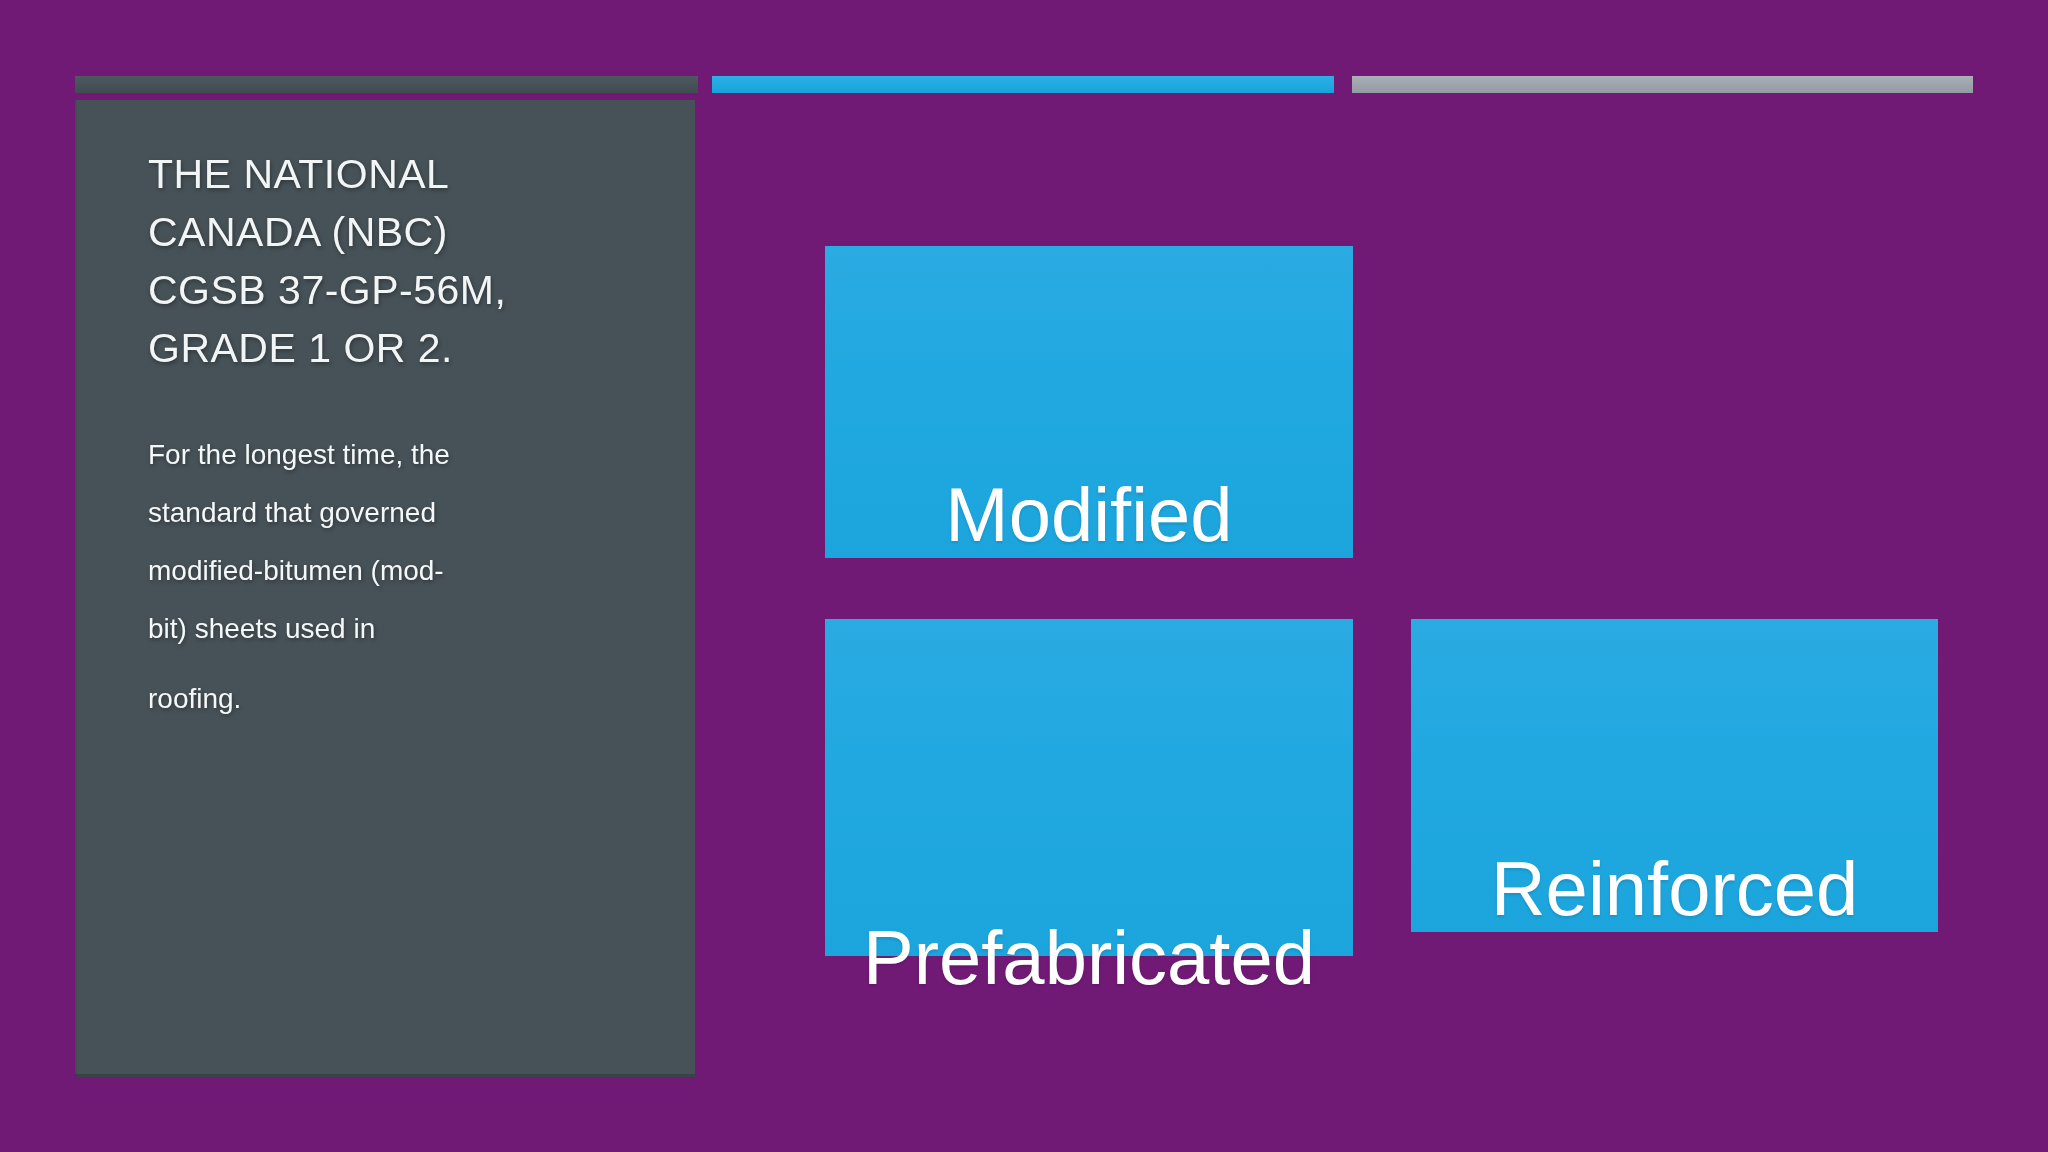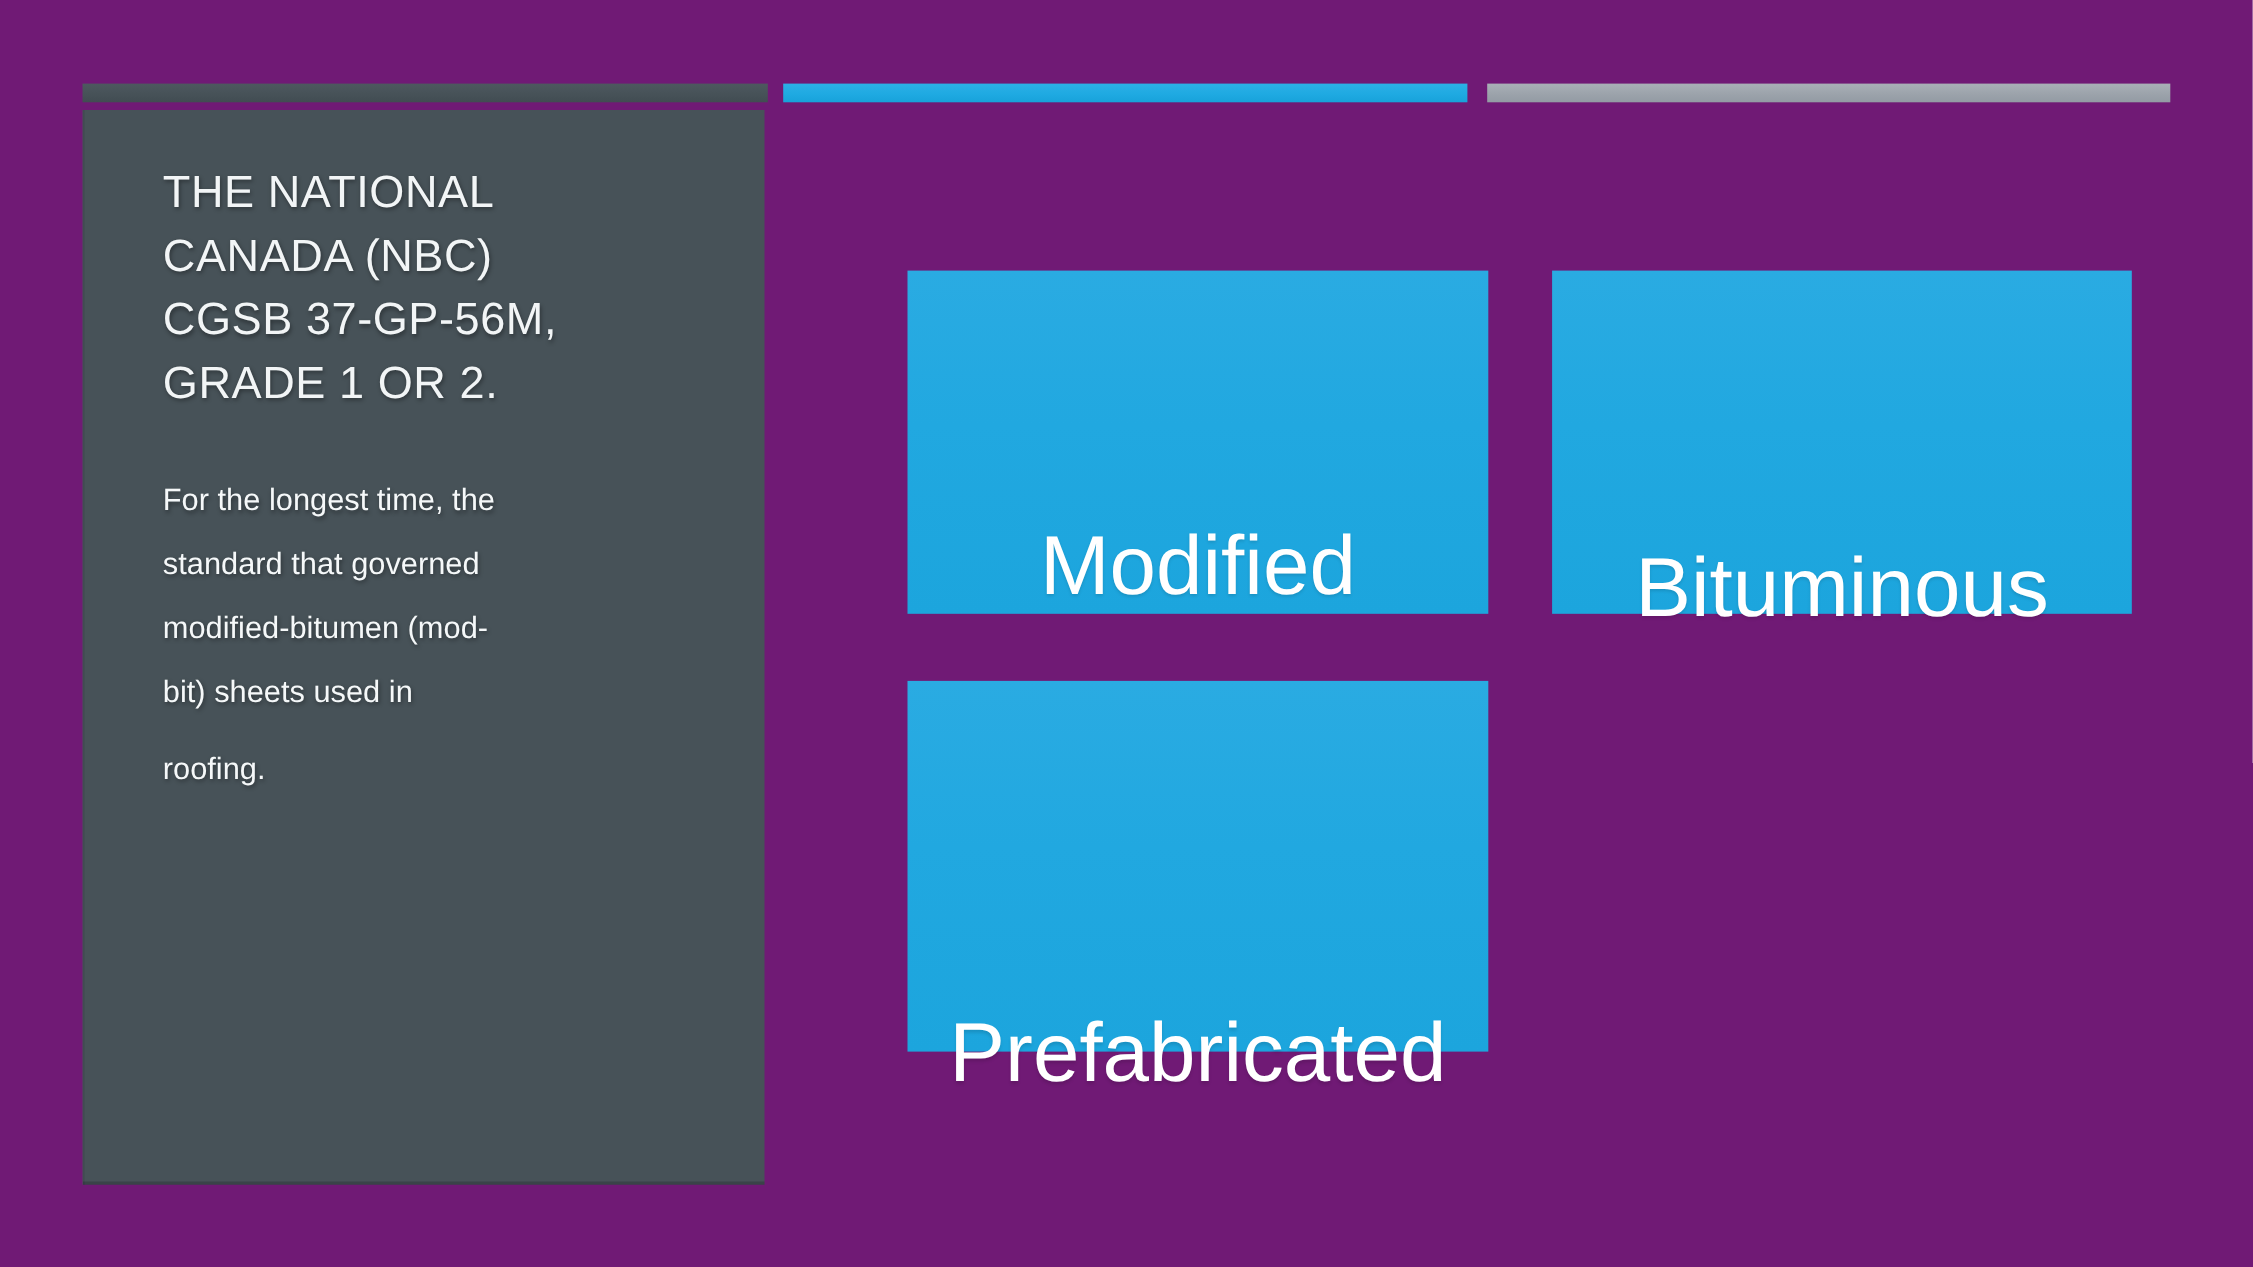--- a/index.html
+++ b/index.html
@@ -88,20 +88,20 @@
       <div class="line">standard that governed</div>
       <div class="line">modified-bitumen (mod-</div>
       <div class="line">bit) sheets used in</div>
       <div class="line line-last">roofing.</div>
     </div>
   </div>
 
   <div class="tile tile-1">
     <span class="tile-label">Modified</span>
   </div>
-  <div class="tile tile-2">
-    <span class="tile-label">Bituminous</span>
-  </div>
   <div class="tile tile-3">
     <span class="tile-label">Prefabricated</span>
+  </div>
+  <div class="tile tile-4">
+    <span class="tile-label">Reinforced</span>
   </div>
 
 </div>
 
 </body></html>

